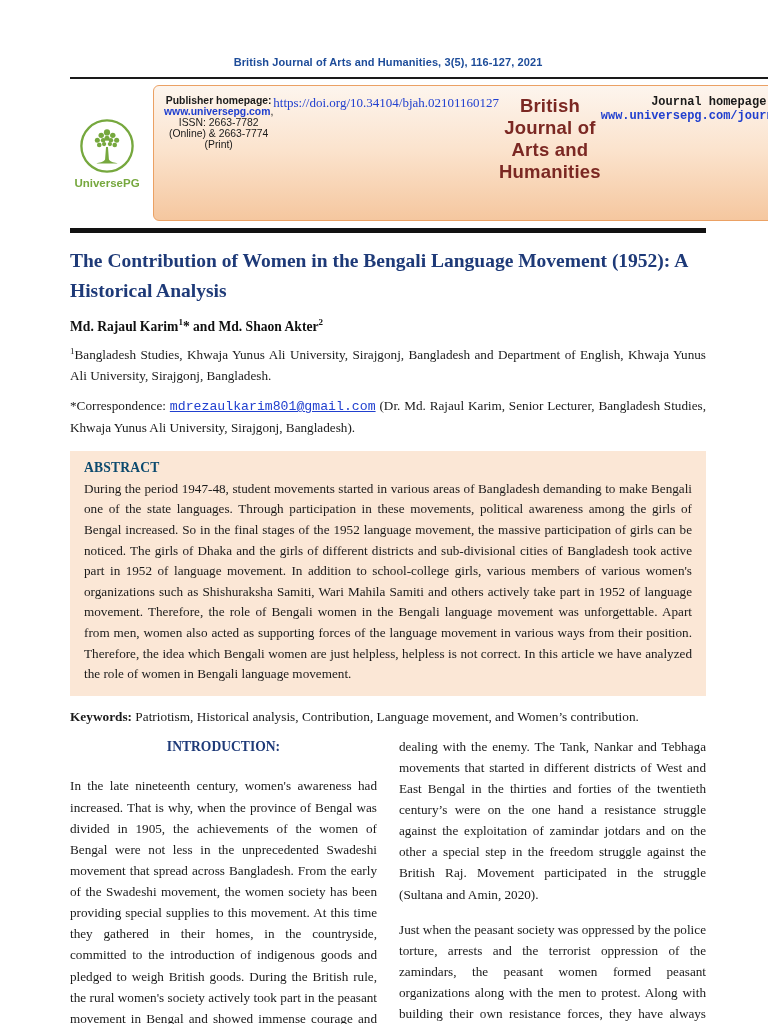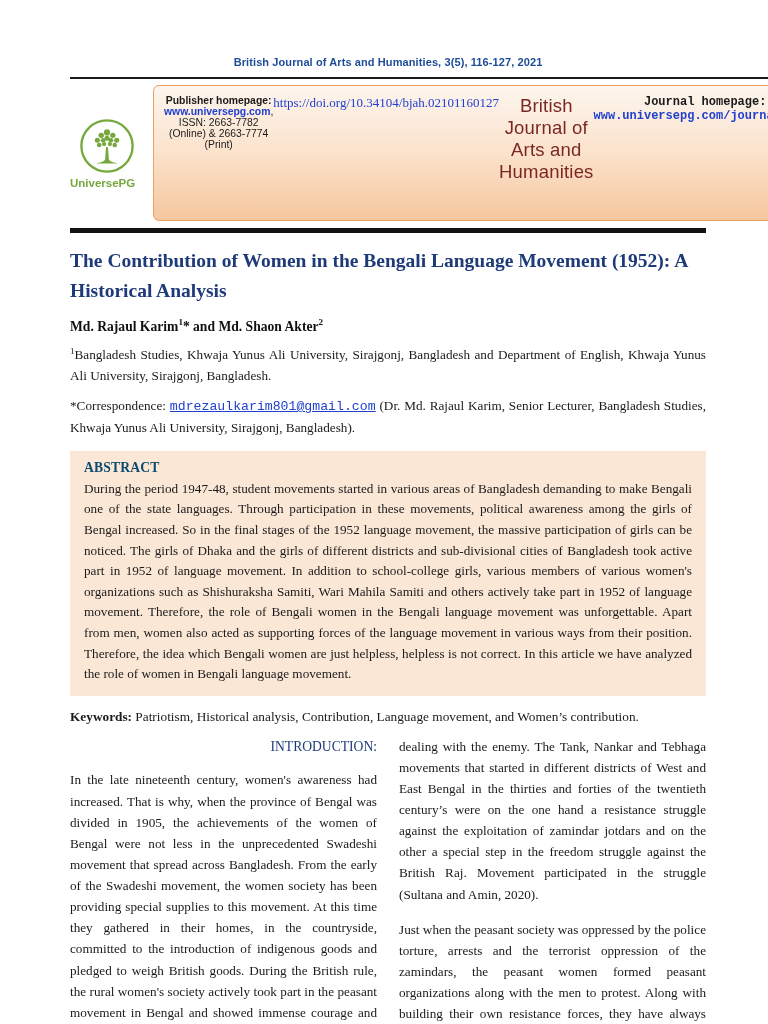--- a/index.html
+++ b/index.html
@@ -11,35 +11,35 @@
 
   
   .citation{
     text-align:center;font-family:"Liberation Sans",sans-serif;
     font-weight:bold;font-size:11px;color:#1d4c99;letter-spacing:.1px;
   }
 
   
   .header-row{display:flex;align-items:flex-start;margin-top:9px;}
   .header-left{flex:1;border-top:2px solid #1a1a1a;padding-top:6px;display:flex;align-items:center;gap:9px;}
-  .logo-block{width:74px;text-align:left;flex:none;}
+  .logo-block{width:74px;text-align:center;flex:none;}
   .logo-block svg{display:block;margin:0 auto;}
   .logo-text{font-family:"Liberation Sans",sans-serif;font-weight:bold;font-size:11.5px;color:#76a83e;margin-top:2px;}
 
   .pub-box{
     flex:1;height:116px;border:1px solid #eba164;border-radius:6px;
     background:linear-gradient(180deg,#fdf5ee 0%,#fbe3cd 48%,#f5c79f 100%);
     display:flex;flex-direction:row;justify-content:space-between;
     padding:9px 10px;text-align:center;box-sizing:content-box;
   }
   .pub-line{font-family:"Liberation Sans",sans-serif;font-size:10.4px;color:#1a1a1a;}
   .pub-line .lbl{font-weight:bold;}
   .pub-line .lnk{font-weight:bold;}
   .doi-line{font-size:13px;}
-  .journal-title{font-family:"Liberation Sans",sans-serif;font-weight:normal;font-size:18.5px;color:#7b2823;letter-spacing:.2px;}
+  .journal-title{font-family:"Liberation Sans",sans-serif;font-weight:bold;font-size:18.5px;color:#7b2823;letter-spacing:.2px;}
   .home-line{font-family:Liberation Mono, monospace;font-weight:bold;font-size:12px;color:#1a1a1a;}
 
   a.link{color:#2140cf;text-decoration:none;cursor:pointer;}
   a.link.u{text-decoration:underline;font-family:Liberation Mono, monospace;}
 
   
   .cover{width:130px;height:136px;margin-left:7px;position:relative;background:#2d59ae;flex:none;overflow:hidden;}
   .cover-stripe{position:absolute;left:0;top:0;bottom:0;width:6px;background:linear-gradient(180deg,#f7b322,#ef9423);}
   .cover-body{margin-left:6px;height:100%;display:flex;flex-direction:column;}
   .cover-top{background:#fefefe;padding:5px 6px 3px;}
@@ -76,21 +76,21 @@
 
   .abstract-box{margin-top:12px;background:#fbe7d6;padding:9px 14px 11px;}
   .abstract-head{font-weight:bold;font-size:13.6px;color:#0c4a6e;letter-spacing:.2px;}
   .abstract-text{margin-top:3px;font-size:13.2px;line-height:1.56;text-align:justify;}
 
   .keywords{margin-top:13px;font-size:13.3px;}
   .keywords .lbl{font-weight:bold;}
 
   .cols{margin-top:11px;display:flex;gap:22px;}
   .col{flex:1;font-size:13.2px;line-height:1.6;text-align:justify;}
-  .intro-head{font-weight:normal;font-size:13.6px;color:#1e3a78;margin-bottom:12px;text-align:right;}
+  .intro-head{font-weight:bold;font-size:13.6px;color:#1e3a78;margin-bottom:18px;text-align:center;}
   .col p{margin:0;}
   .col p + p{margin-top:14px;}
 </style>
 </head>
 <body>
 
 <div class="page">
 
   <div class="citation">British Journal of Arts and Humanities, 3(5), 116-127, 2021</div>
 

